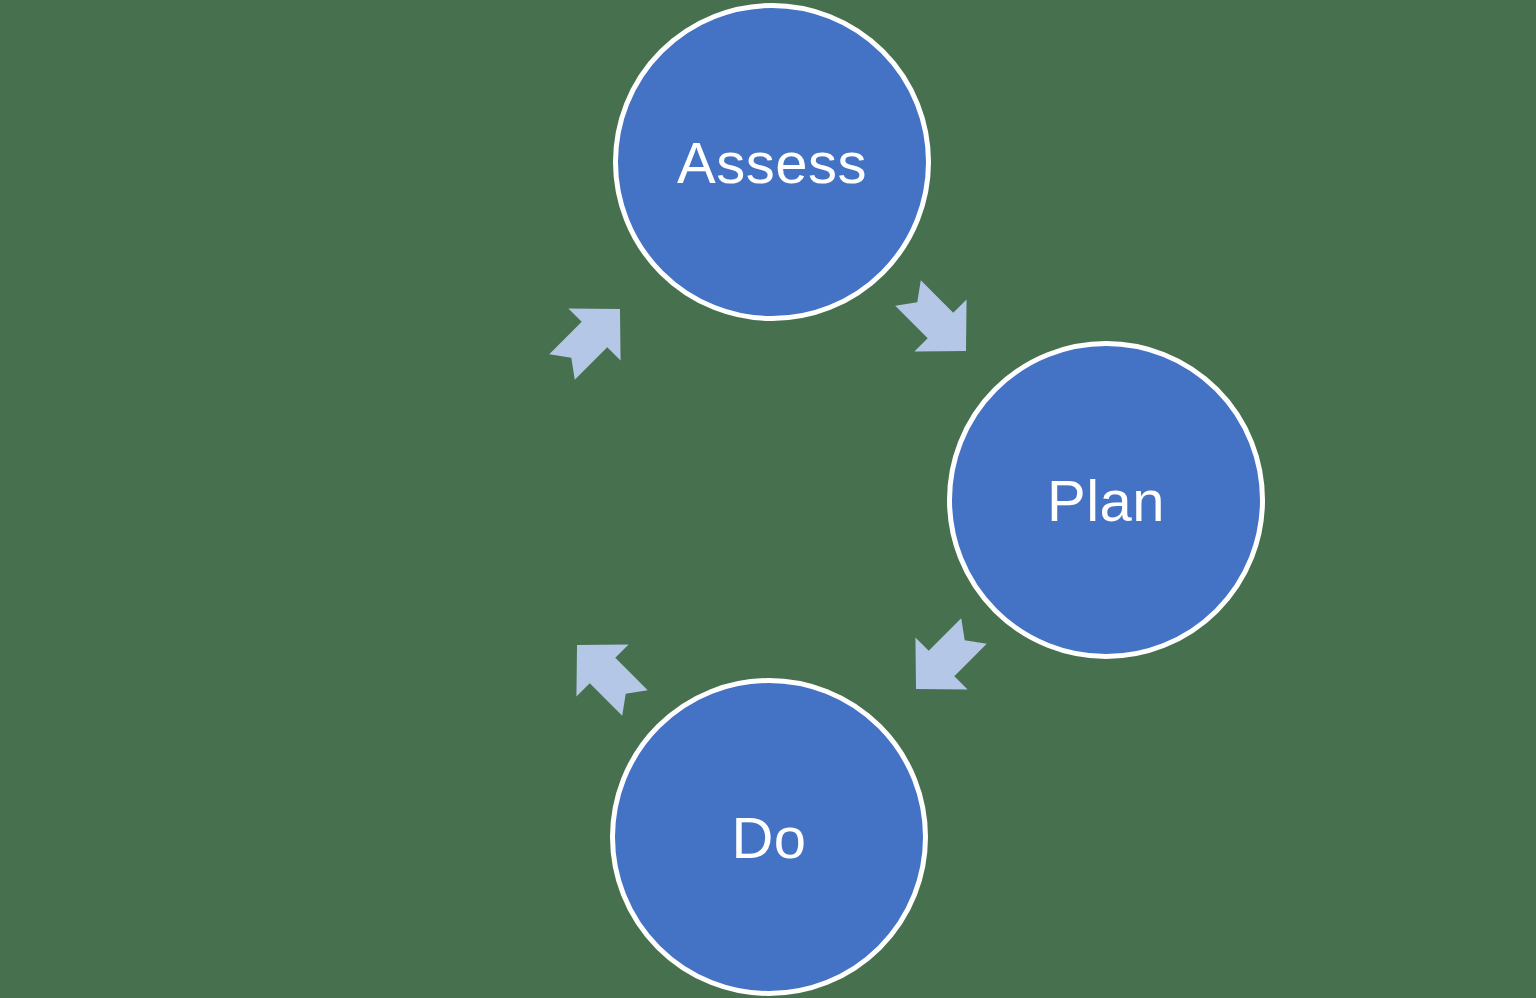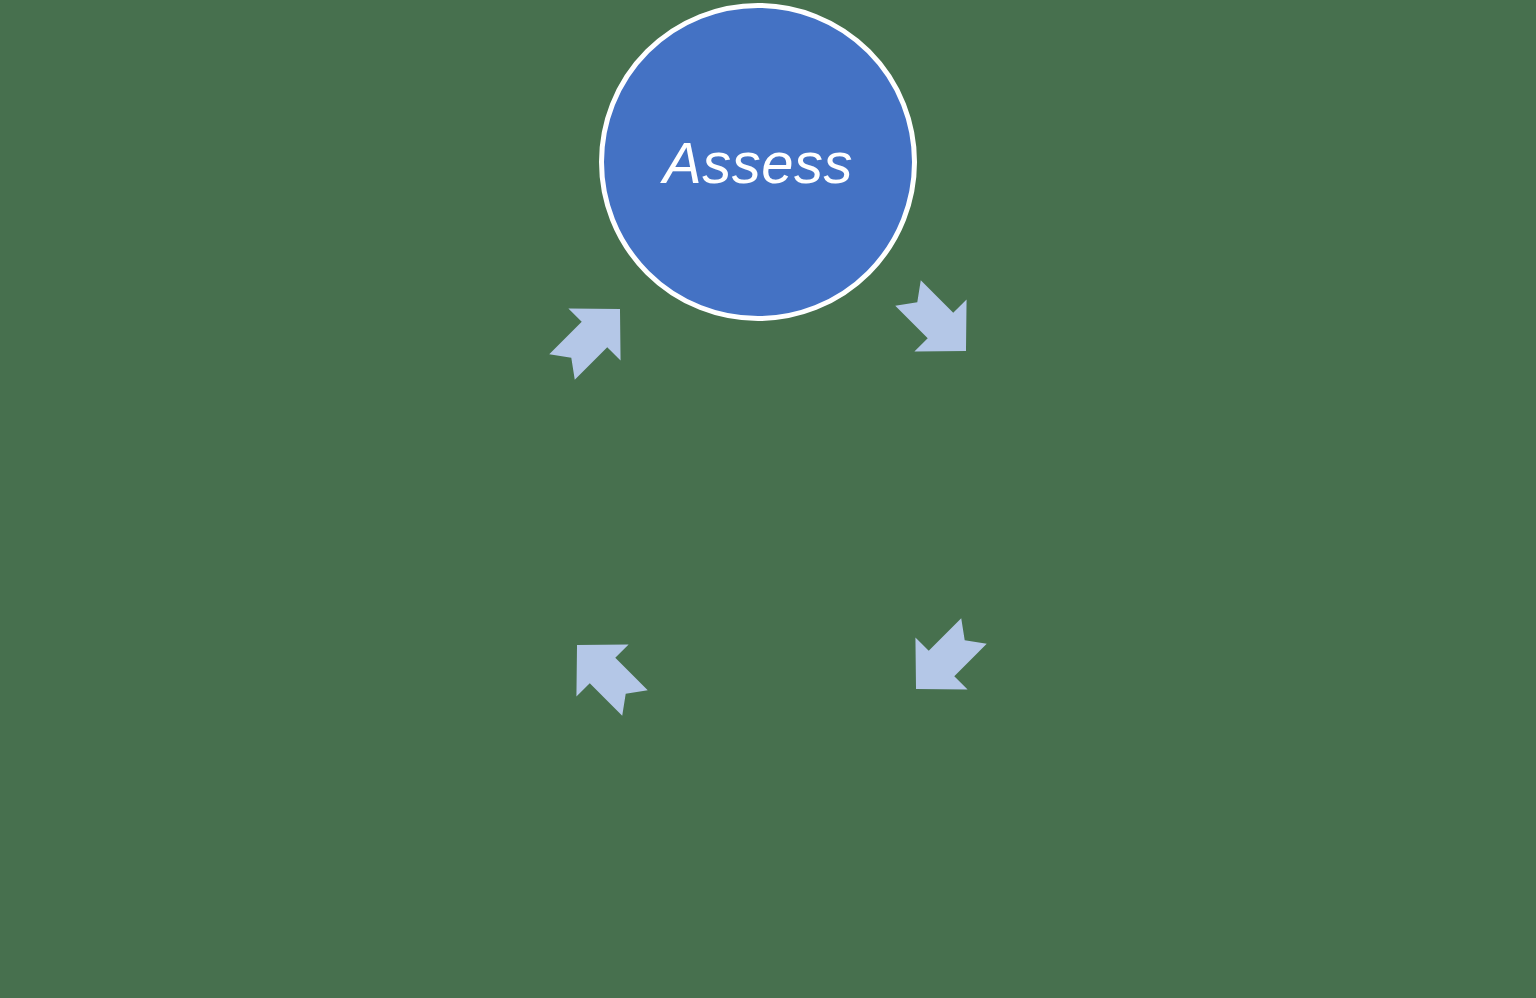--- a/index.html
+++ b/index.html
@@ -34,21 +34,21 @@
     align-items:center;
     justify-content:center;
   }
   .node .label{
     color:var(--text-color);
     font-size:58px;
     font-weight:400;
     letter-spacing:0.5px;
     white-space:nowrap;
   }
-  .node-assess{left:599px;top:3px;font-style:italic;}
+  .node-assess{left:613px;top:3px;}
   .node-plan{left:947px;top:341px;}
   .node-do{left:610px;top:678px;}
   .node-review{left:266px;top:335px;}
 
   .arrow{
     position:absolute;
     width:96px;
     height:82px;
     color:var(--arrow-fill);
   }
@@ -60,21 +60,27 @@
 </style>
 </head>
 <body>
 
 <div class="stage">
 
   <div class="node node-assess">
     <span class="label">Assess</span>
   </div>
 
+  <div class="node node-plan">
+    <span class="label">Plan</span>
+  </div>
 
+  <div class="node node-do">
+    <span class="label">Do</span>
+  </div>
 
 
   <div class="arrow arrow-assess-plan">
     <svg viewBox="0 0 112 100" aria-hidden="true">
       <path d="M 6,28 L 62,28 L 62,5 L 106,50 L 62,95 L 62,72 L 6,72 L 22,50 Z" fill="currentColor"></path>
     </svg>
   </div>
 
   <div class="arrow arrow-plan-do">
     <svg viewBox="0 0 112 100" aria-hidden="true">

